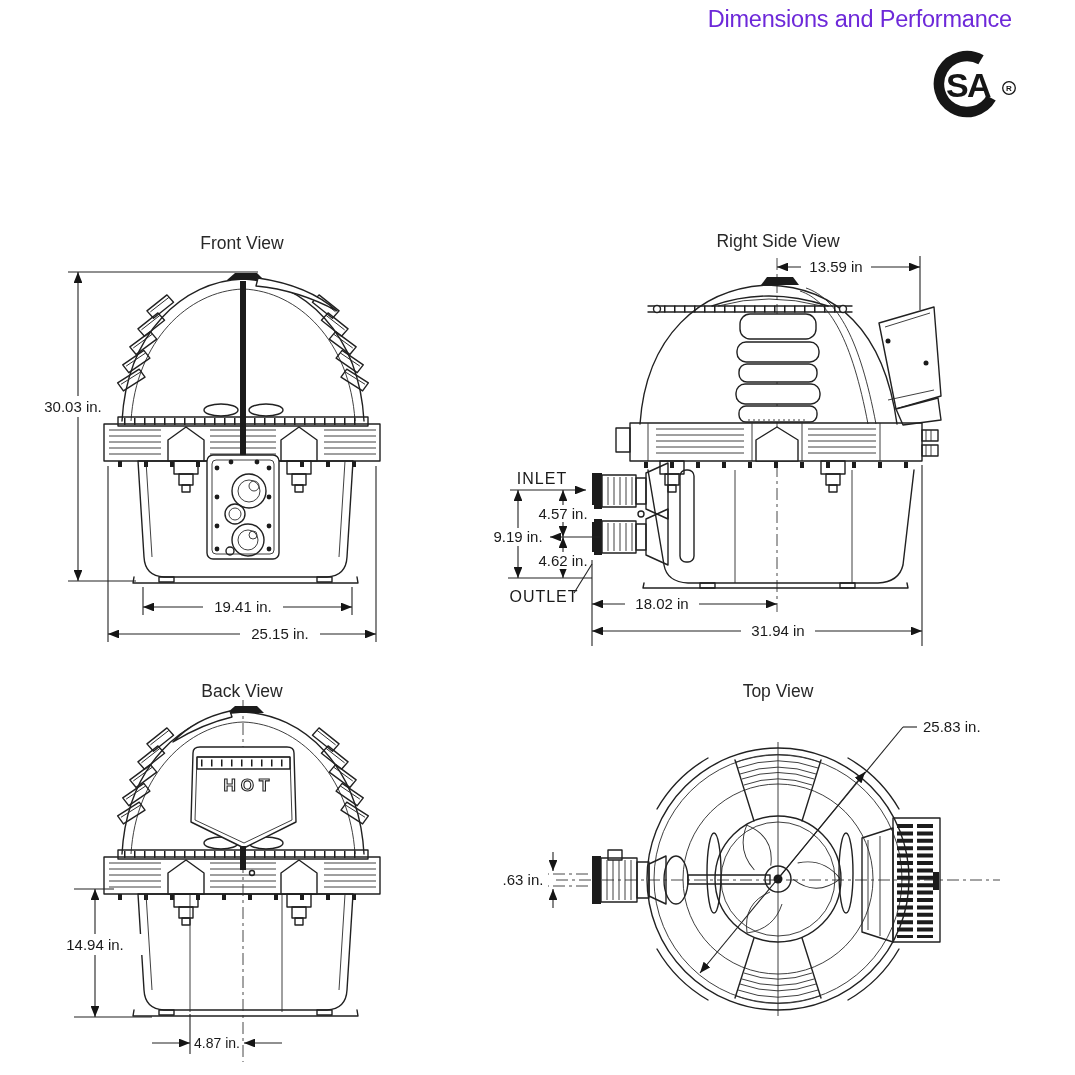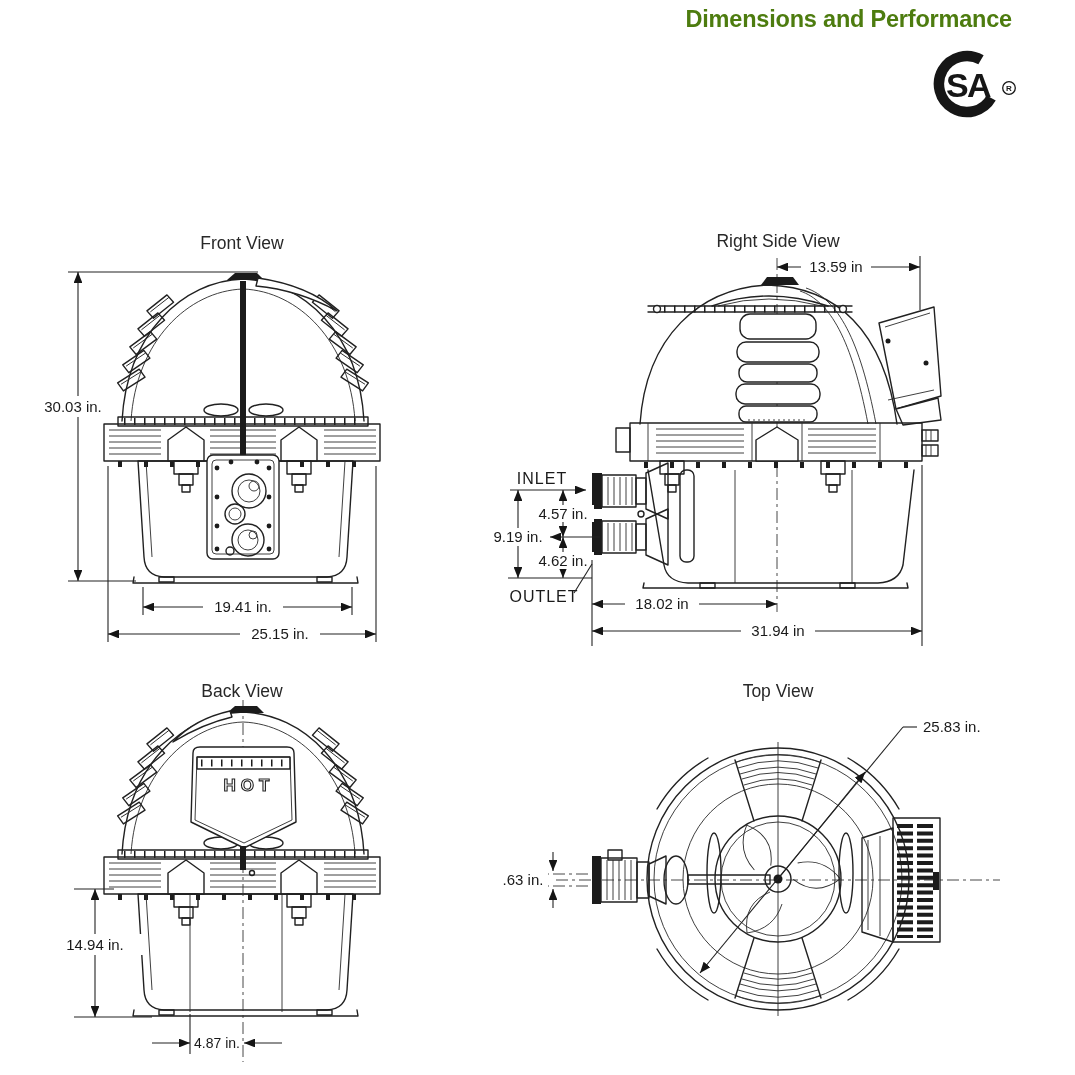--- a/index.html
+++ b/index.html
@@ -1,19 +1,19 @@
 <!DOCTYPE html>
 <html><head>
 <meta charset="utf-8">
 <style>
   html,body{margin:0;padding:0;background:#fff;}
   .page{position:relative;width:1075px;height:1075px;background:#fff;overflow:hidden;
         font-family:"Liberation Sans",sans-serif;}
-  .hdr-title{position:absolute;top:6px;right:63px;margin:0;font-size:23.5px;font-weight:bold;
-             color:#4d7c0f;letter-spacing:-0.2px;}
+  .hdr-title{position:absolute;top:6px;right:63px;margin:0;font-size:23.5px;font-weight:normal;
+             color:#6d28d9;letter-spacing:-0.2px;}
   .csa{position:absolute;top:48px;left:933px;width:90px;height:76px;}
   .drawing{position:absolute;left:0;top:0;width:1075px;height:1075px;}
 
   
   .o{fill:none;stroke:#212121;stroke-width:1.4;stroke-linejoin:round;stroke-linecap:round;}
   .ow{fill:#fff;stroke:#212121;stroke-width:1.4;stroke-linejoin:round;}
   .t{fill:none;stroke:#2a2a2a;stroke-width:.9;}
   .dk{fill:#1b1b1b;stroke:none;}
   .dim{fill:none;stroke:#222;stroke-width:1.1;}
   .cl{fill:none;stroke:#333;stroke-width:.9;stroke-dasharray:12 4 3 4;}

